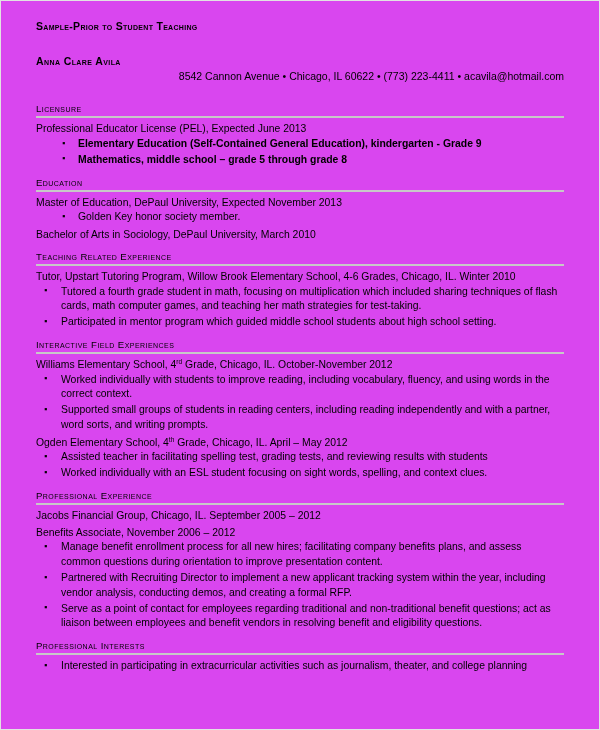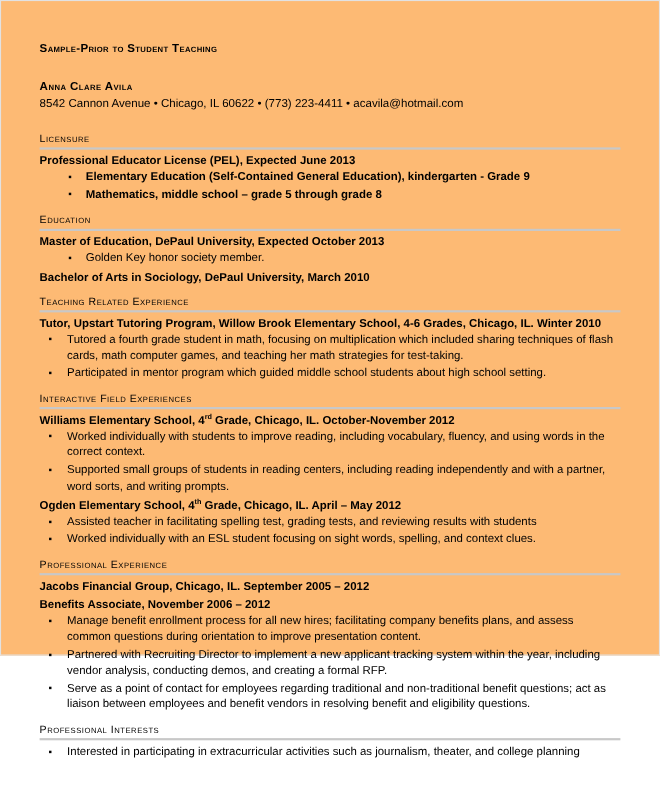--- a/index.html
+++ b/index.html
@@ -10,24 +10,24 @@
   body {
     width: 600px;
     height: 730px;
     font-family: "Liberation Sans", sans-serif;
     color: #000000;
     overflow: hidden;
   }
   .page {
     box-sizing: border-box;
     width: 600px;
-    height: 596px;
-    background: #fdba74;
+    height: 730px;
+    background: #d946ef;
     border: 1px solid #e2e2e2;
-    padding: 38px 35px 10px 35px;
+    padding: 20px 35px 10px 35px;
   }
 
   
   .doc-title {
     font-size: 10.5px;
     font-weight: bold;
     font-variant: small-caps;
     letter-spacing: 0.3px;
     margin: 0 0 22px 0;
     line-height: 1.1;
@@ -37,41 +37,42 @@
     font-weight: bold;
     font-variant: small-caps;
     letter-spacing: 0.4px;
     margin: 0 0 3px 0;
     line-height: 1.2;
   }
   .cand-contact {
     font-size: 10.5px;
     margin: 0 0 20px 0;
     line-height: 1.25;
+    text-align: right;
   }
 
   
   .section {
     margin-bottom: 2px;
   }
   .sec-head {
     font-size: 9.6px;
     font-weight: normal;
     font-variant: small-caps;
     letter-spacing: 0.45px;
     padding-bottom: 2px;
     border-bottom: 2px solid #c8c8c8;
     margin: 9px 0 4px 0;
     line-height: 1.15;
   }
 
   
   .entry {
     font-size: 10.4px;
-    font-weight: bold;
+    font-weight: normal;
     line-height: 1.32;
     margin: 3px 0 1px 0;
   }
   .entry sup {
     font-size: 6.6px;
     vertical-align: super;
     line-height: 0;
   }
 
   ul.bullets {
@@ -119,21 +120,21 @@
     <div class="sec-head">Licensure</div>
     <div class="entry">Professional Educator License (PEL), Expected June 2013</div>
     <ul class="bullets indented">
       <li class="bold">Elementary Education (Self-Contained General Education), kindergarten - Grade 9</li>
       <li class="bold">Mathematics, middle school – grade 5 through grade 8</li>
     </ul>
   </div>
 
   <div class="section">
     <div class="sec-head">Education</div>
-    <div class="entry">Master of Education, DePaul University, Expected October 2013</div>
+    <div class="entry">Master of Education, DePaul University, Expected November 2013</div>
     <ul class="bullets indented">
       <li>Golden Key honor society member.</li>
     </ul>
     <div class="entry">Bachelor of Arts in Sociology, DePaul University, March 2010</div>
   </div>
 
   <div class="section">
     <div class="sec-head">Teaching Related Experience</div>
     <div class="entry">Tutor, Upstart Tutoring Program, Willow Brook Elementary School, 4-6 Grades, Chicago, IL. Winter 2010</div>
     <ul class="bullets">

